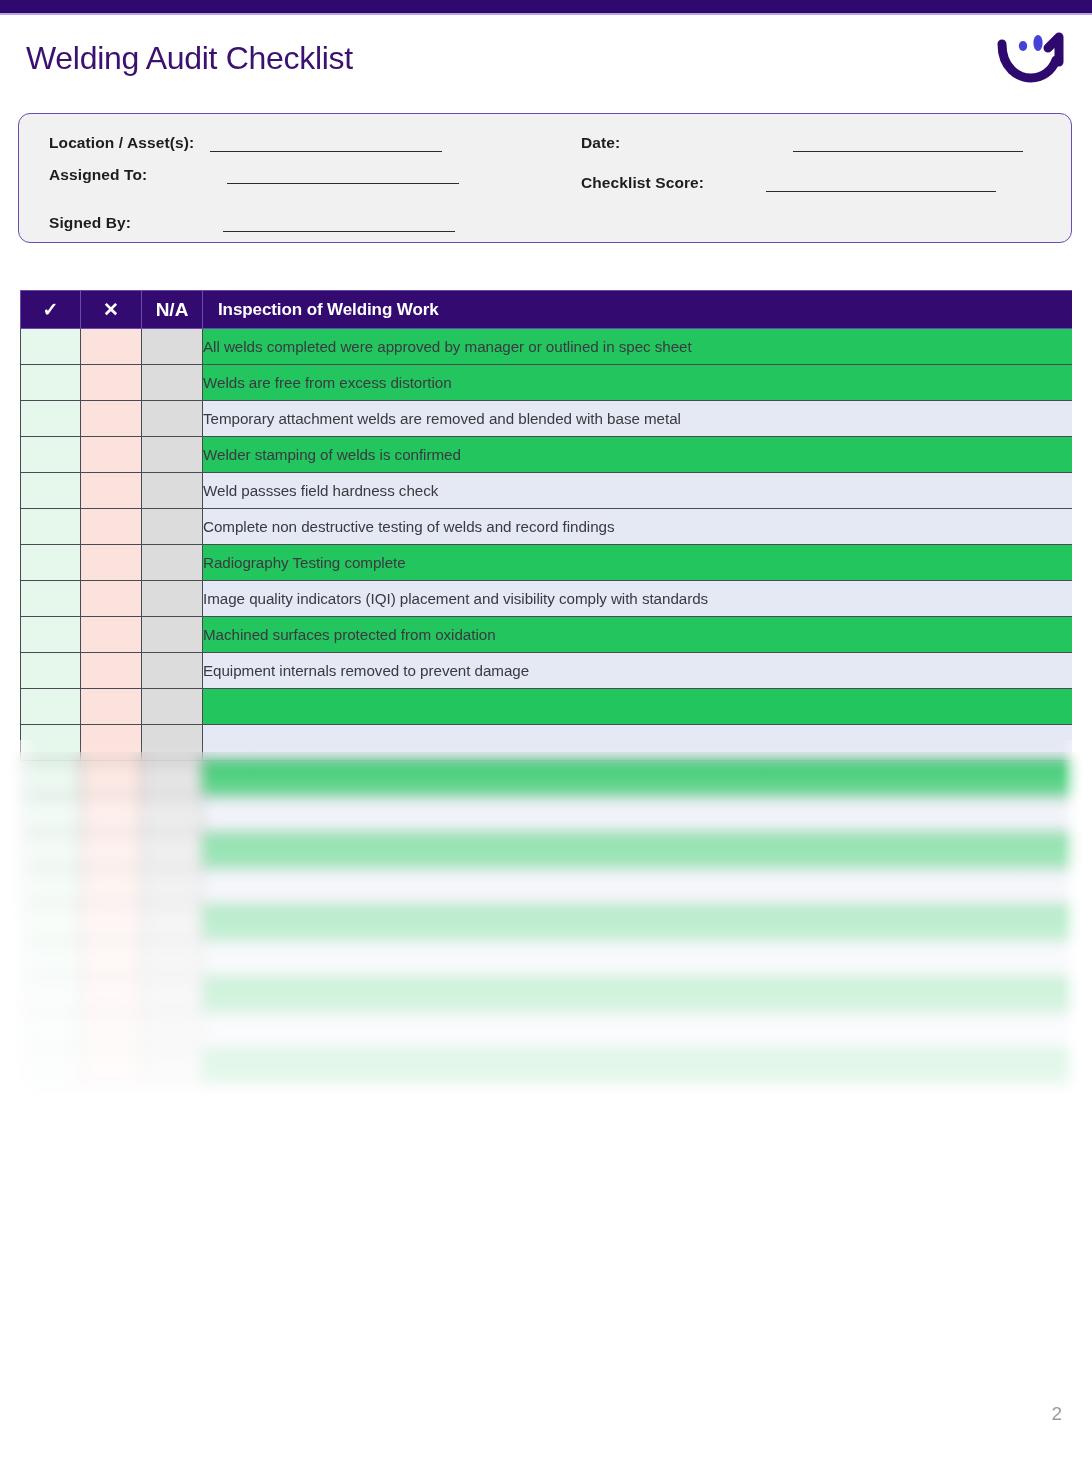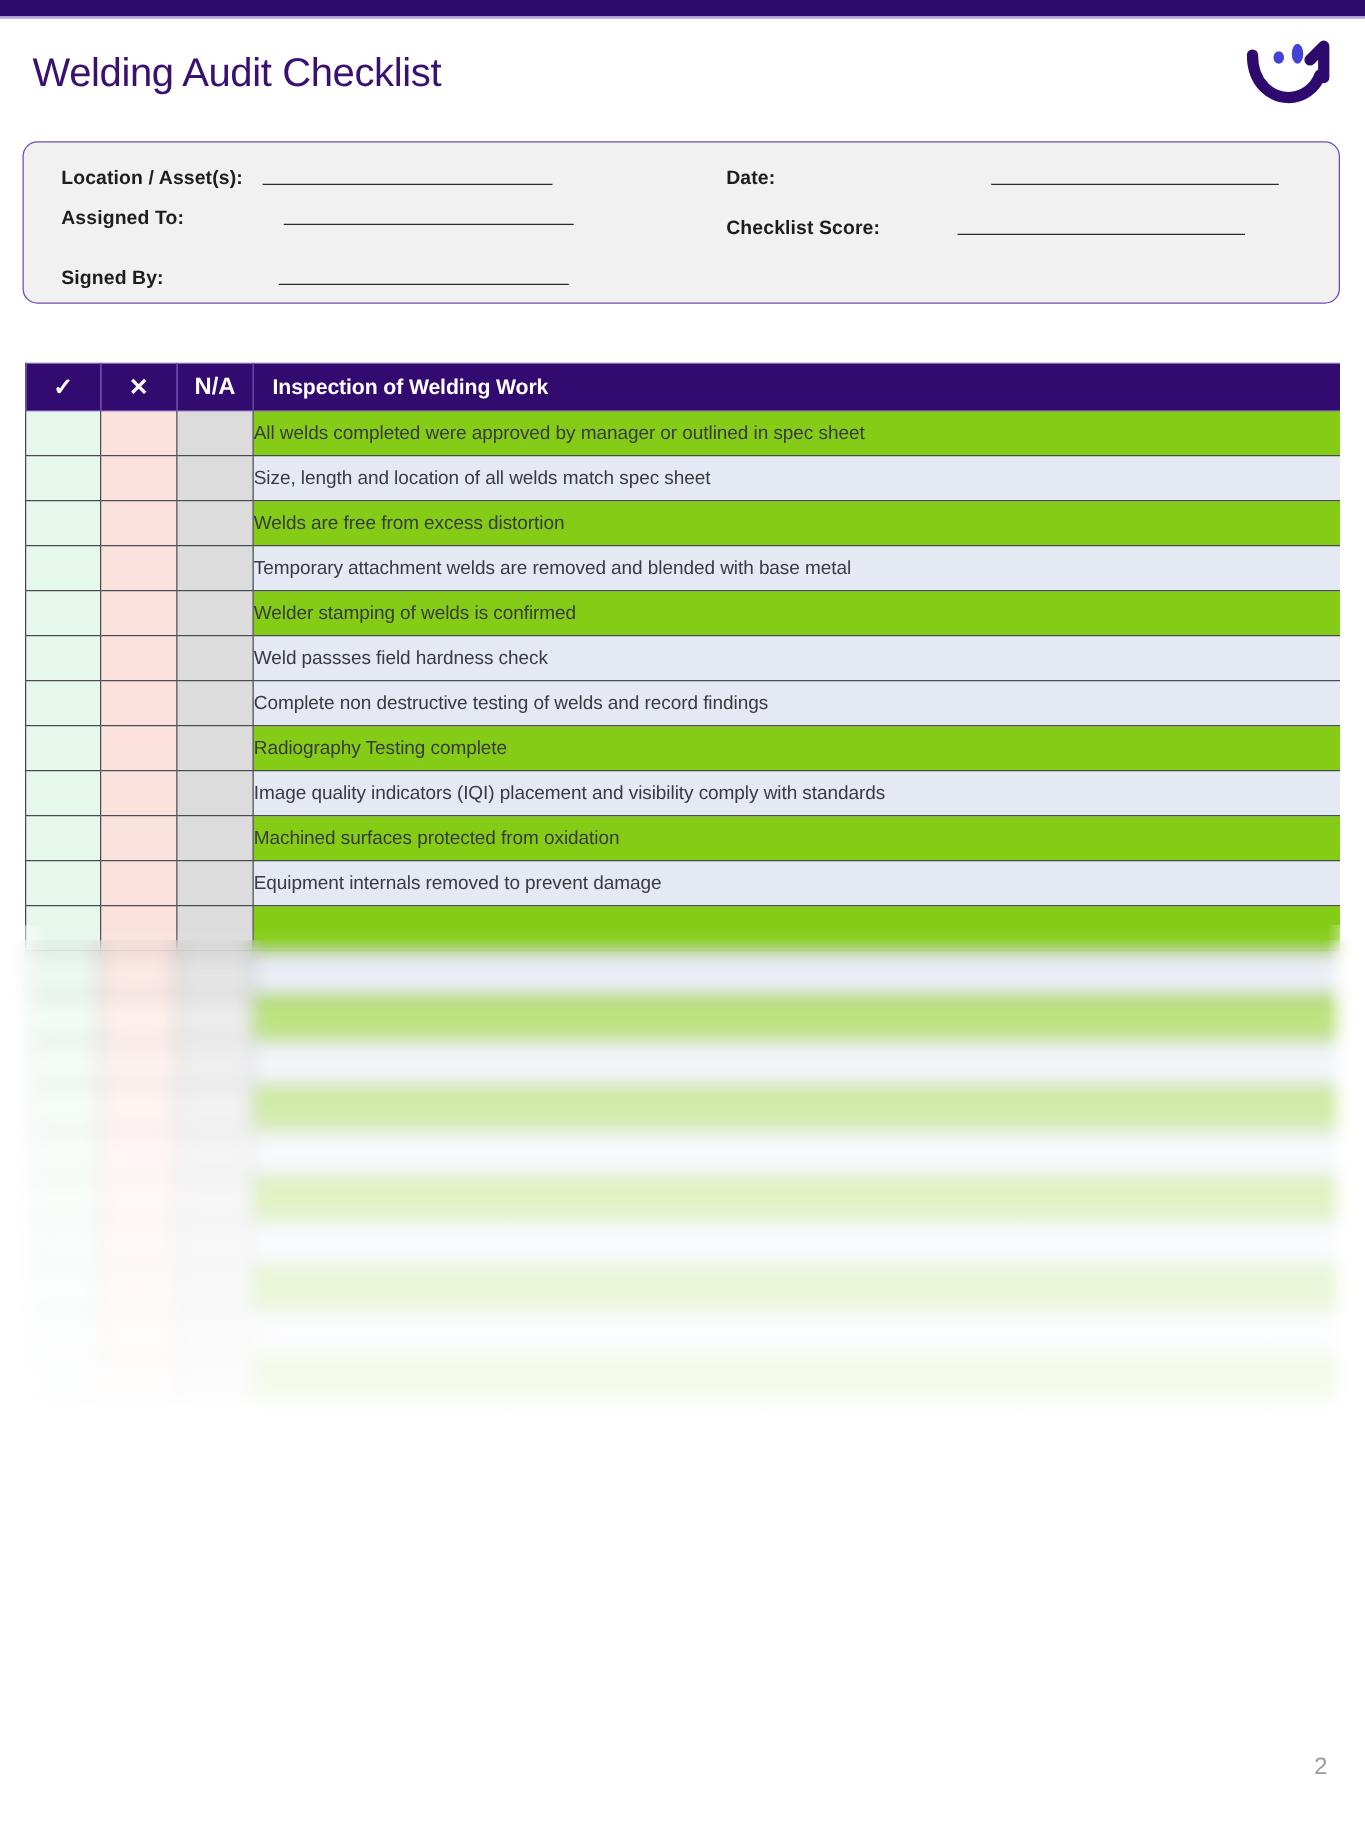--- a/index.html
+++ b/index.html
@@ -70,21 +70,21 @@
     top: 113px;
     width: 1054px;
     height: 130px;
     background: #F1F1F1;
     border: 1.6px solid #6C4BB5;
     border-radius: 12px;
   }
   .field {
     position: absolute;
     display: flex;
-    align-items: flex-start;
+    align-items: flex-end;
     white-space: nowrap;
   }
   .field-label {
     font-size: 15.5px;
     font-weight: bold;
     color: #1d1d1f;
     letter-spacing: .1px;
   }
   .field-line {
     display: inline-block;
@@ -150,21 +150,21 @@
 
   .item-cell {
     padding-left: 15px;
     font-size: 15.2px;
     color: #3a3a40;
     height: 36px;
     vertical-align: middle;
     white-space: nowrap;
     letter-spacing: -0.05px;
   }
-  tr.row-a .item-cell { background: #84cc16; }
+  tr.row-a .item-cell { background: #22c55e; }
   tr.row-b .item-cell { background: #E5E9F3; }
 
   
   .fade-overlay {
     position: absolute;
     left: 0;
     top: 740px;
     width: 1092px;
     height: 470px;
     pointer-events: none;
@@ -275,26 +275,20 @@
           <th class="head-item">Inspection of Welding Work</th>
         </tr>
       </thead>
       <tbody>
           <tr class="row-a">
             <td class="cell-yes"></td>
             <td class="cell-no"></td>
             <td class="cell-na"></td>
             <td class="item-cell">All welds completed were approved by manager or outlined in spec sheet</td>
           </tr>
-          <tr class="row-b">
-            <td class="cell-yes"></td>
-            <td class="cell-no"></td>
-            <td class="cell-na"></td>
-            <td class="item-cell">Size, length and location of all welds match spec sheet</td>
-          </tr>
           <tr class="row-a">
             <td class="cell-yes"></td>
             <td class="cell-no"></td>
             <td class="cell-na"></td>
             <td class="item-cell">Welds are free from excess distortion</td>
           </tr>
           <tr class="row-b">
             <td class="cell-yes"></td>
             <td class="cell-no"></td>
             <td class="cell-na"></td>

